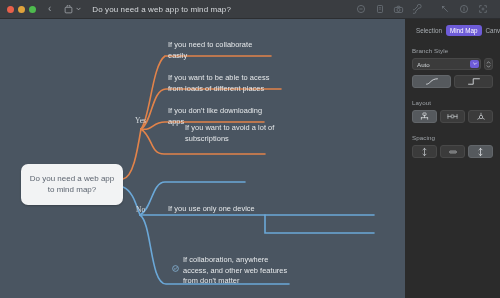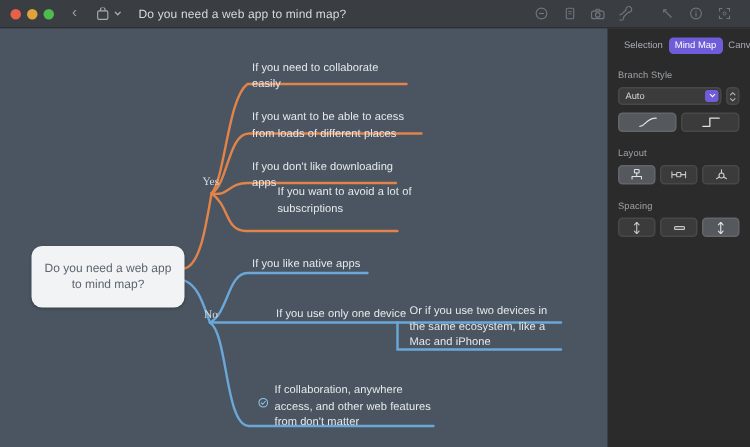--- a/index.html
+++ b/index.html
@@ -337,24 +337,22 @@
 
     <div class="hub" style="left:135px; top:97px;">Yes</div>
 
     <div class="leaf" style="left:168px; top:21px; width:104px;">If you need to collaborate easily</div>
     <div class="leaf" style="left:168px; top:54px; width:114px;">If you want to be able to acess from loads of different places</div>
     <div class="leaf" style="left:168px; top:87px; width:100px;">If you don't like downloading apps</div>
     <div class="leaf" style="left:168px; top:104px; width:100px;margin-left:17px;">If you want to avoid a lot of subscriptions</div>
 
     <div class="hub" style="left:136px; top:186px;">No</div>
 
-    <div class="leaf" style="left:168px; top:152px; width:100px;">If you like native apps</div>
-    <div class="leaf" style="left:168px; top:185px; width:106px;margin-left:16px;">If you use only one device</div>
-
-    <div class="leaf" style="left:273px; top:183px; width:104px;">Or if you use two devices in the same ecosystem, like a Mac and iPhone</div>
+    <div class="leaf" style="left:168px; top:185px; width:106px;">If you use only one device</div>
+
 
     <div class="leaf-check" style="left:172px; top:246px;">
       <svg width="7" height="7" viewBox="0 0 9 9" fill="none">
         <circle cx="4.5" cy="4.5" r="3.7" stroke="#8fc2e6" stroke-width="0.9"></circle>
         <path d="M2.8 4.6 L4 5.8 L6.3 3.2" stroke="#8fc2e6" stroke-width="0.9" stroke-linecap="round" stroke-linejoin="round"></path>
       </svg>
     </div>
     <div class="leaf" style="left:183px; top:236px; width:106px;">If collaboration, anywhere access, and other web features from don't matter</div>
   </div>
 

